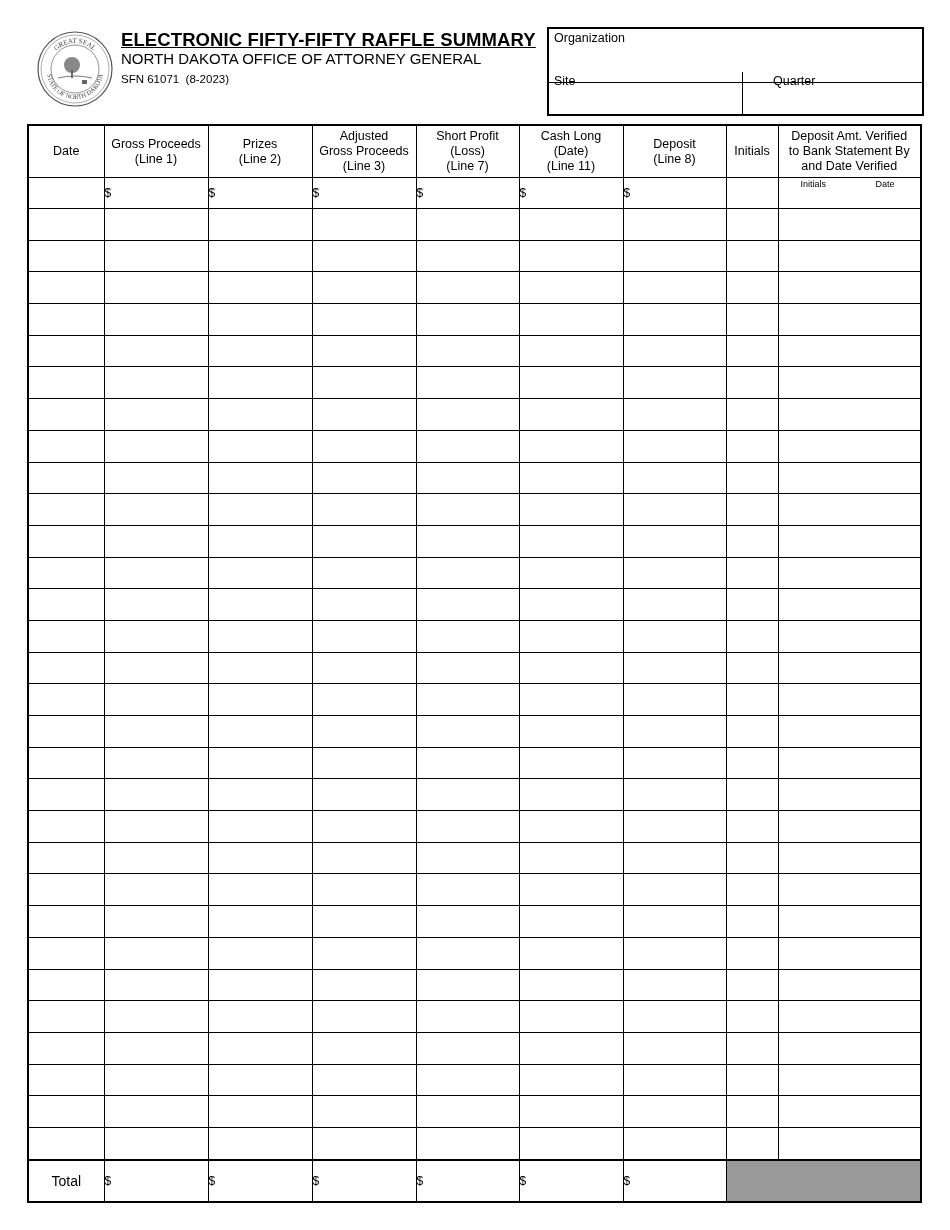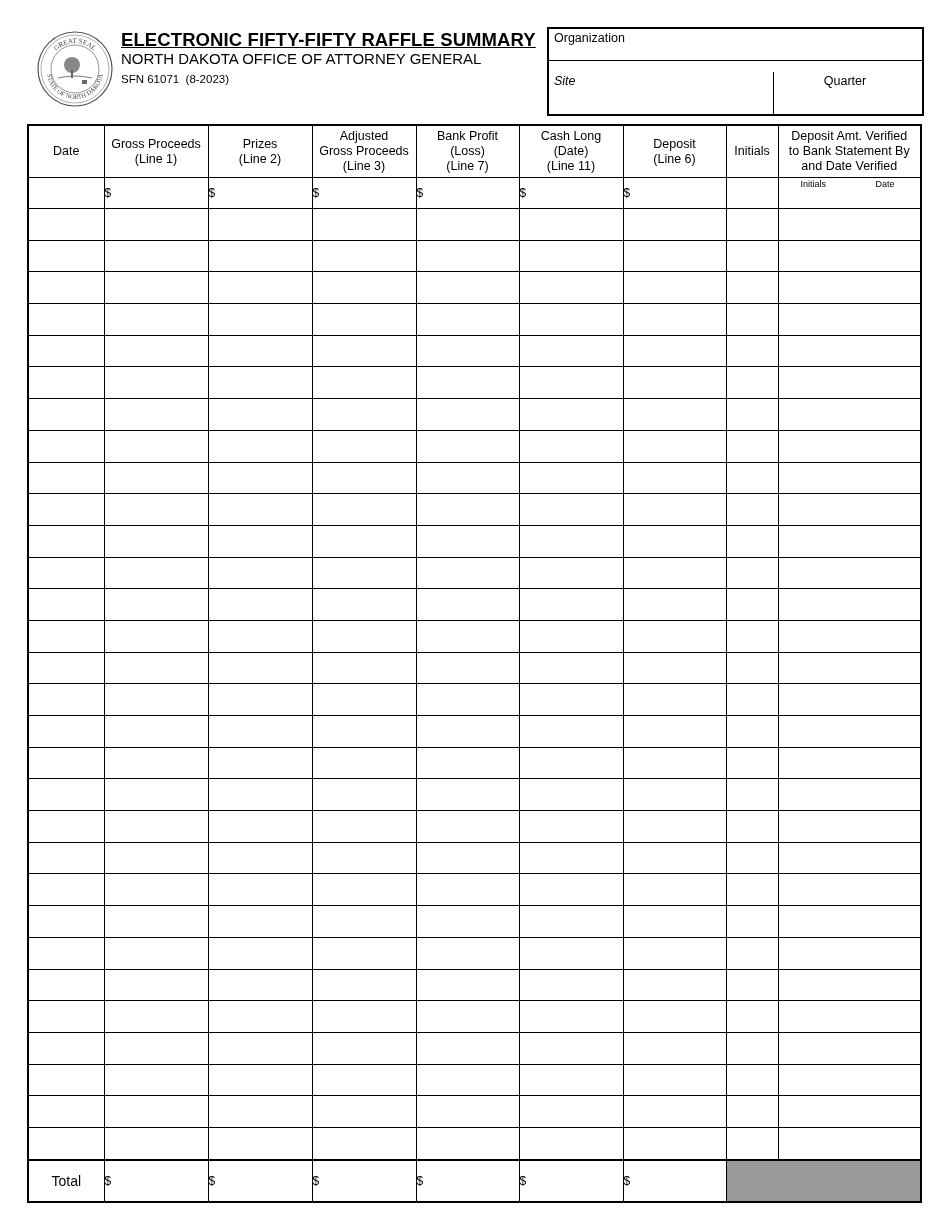--- a/index.html
+++ b/index.html
@@ -5,23 +5,23 @@
     html, body { margin: 0; padding: 0; background: #ffffff; }
     body { width: 950px; height: 1230px; position: relative; font-family: "Liberation Sans", sans-serif; color: #000; overflow: hidden; }
     .seal { position: absolute; left: 36px; top: 30px; width: 78px; height: 78px; }
     .title-block { position: absolute; left: 121px; top: 29px; }
     .title { font-weight: bold; font-size: 18.5px; line-height: 21px; letter-spacing: 0.1px; white-space: nowrap; text-decoration: underline; }
     .subtitle { font-size: 15px; line-height: 18px; white-space: nowrap; }
     .formno { font-size: 11.5px; line-height: 16px; margin-top: 3px; white-space: pre; }
 
     .info-box { position: absolute; left: 547px; top: 27px; width: 373px; height: 85px; border: 2.5px solid #000; }
     .info-cell { position: absolute; font-size: 12.5px; padding: 2px 5px; box-sizing: border-box; }
-    .org { left: 0; top: 0; width: 373px; height: 32px; border-bottom: 1px solid #000; }
-    .site { left: 0; top: 43px; width: 225px; height: 42px; border-right: 1px solid #000; font-style: italic; }
-    .quarter { left: 219px; top: 43px; width: 154px; height: 42px; text-align: center; }
+    .org { left: 0; top: 0; width: 373px; height: 54px; border-bottom: 1px solid #000; }
+    .site { left: 0; top: 43px; width: 194px; height: 42px; border-right: 1px solid #000; }
+    .quarter { left: 219px; top: 43px; width: 154px; height: 42px; }
 
     table.grid { position: absolute; left: 27px; top: 124px; border-collapse: collapse; border: 2.5px solid #000; table-layout: fixed; width: 895px; }
     table.grid th, table.grid td { border: 1px solid #000; padding: 0; font-weight: normal; }
     table.grid th { font-size: 12.5px; line-height: 15px; text-align: center; vertical-align: middle; height: 51px; }
     table.grid thead tr { border-bottom: 1px solid #000; }
     td.dollar { font-size: 12px; vertical-align: middle; padding-left: 5px; height: 30px; }
     tr.blank td { height: 30.7px; }
     .verify-sub { position: relative; height: 30px; }
     .verify-sub span { position: absolute; top: 1px; font-size: 9px; }
     tr.total-row { border-top: 2.5px solid #000; }
@@ -89,32 +89,32 @@
         <th>
           <div>Prizes</div>
           <div>(Line 2)</div>
         </th>
         <th>
           <div>Adjusted</div>
           <div>Gross Proceeds</div>
           <div>(Line 3)</div>
         </th>
         <th>
-          <div>Bank Profit</div>
+          <div>Short Profit</div>
           <div>(Loss)</div>
           <div>(Line 7)</div>
         </th>
         <th>
           <div>Cash Long</div>
           <div>(Date)</div>
           <div>(Line 11)</div>
         </th>
         <th>
           <div>Deposit</div>
-          <div>(Line 6)</div>
+          <div>(Line 8)</div>
         </th>
         <th>
           <div>Initials</div>
         </th>
         <th>
           <div>Deposit Amt. Verified</div>
           <div>to Bank Statement By</div>
           <div>and Date Verified</div>
         </th>
       </tr>

